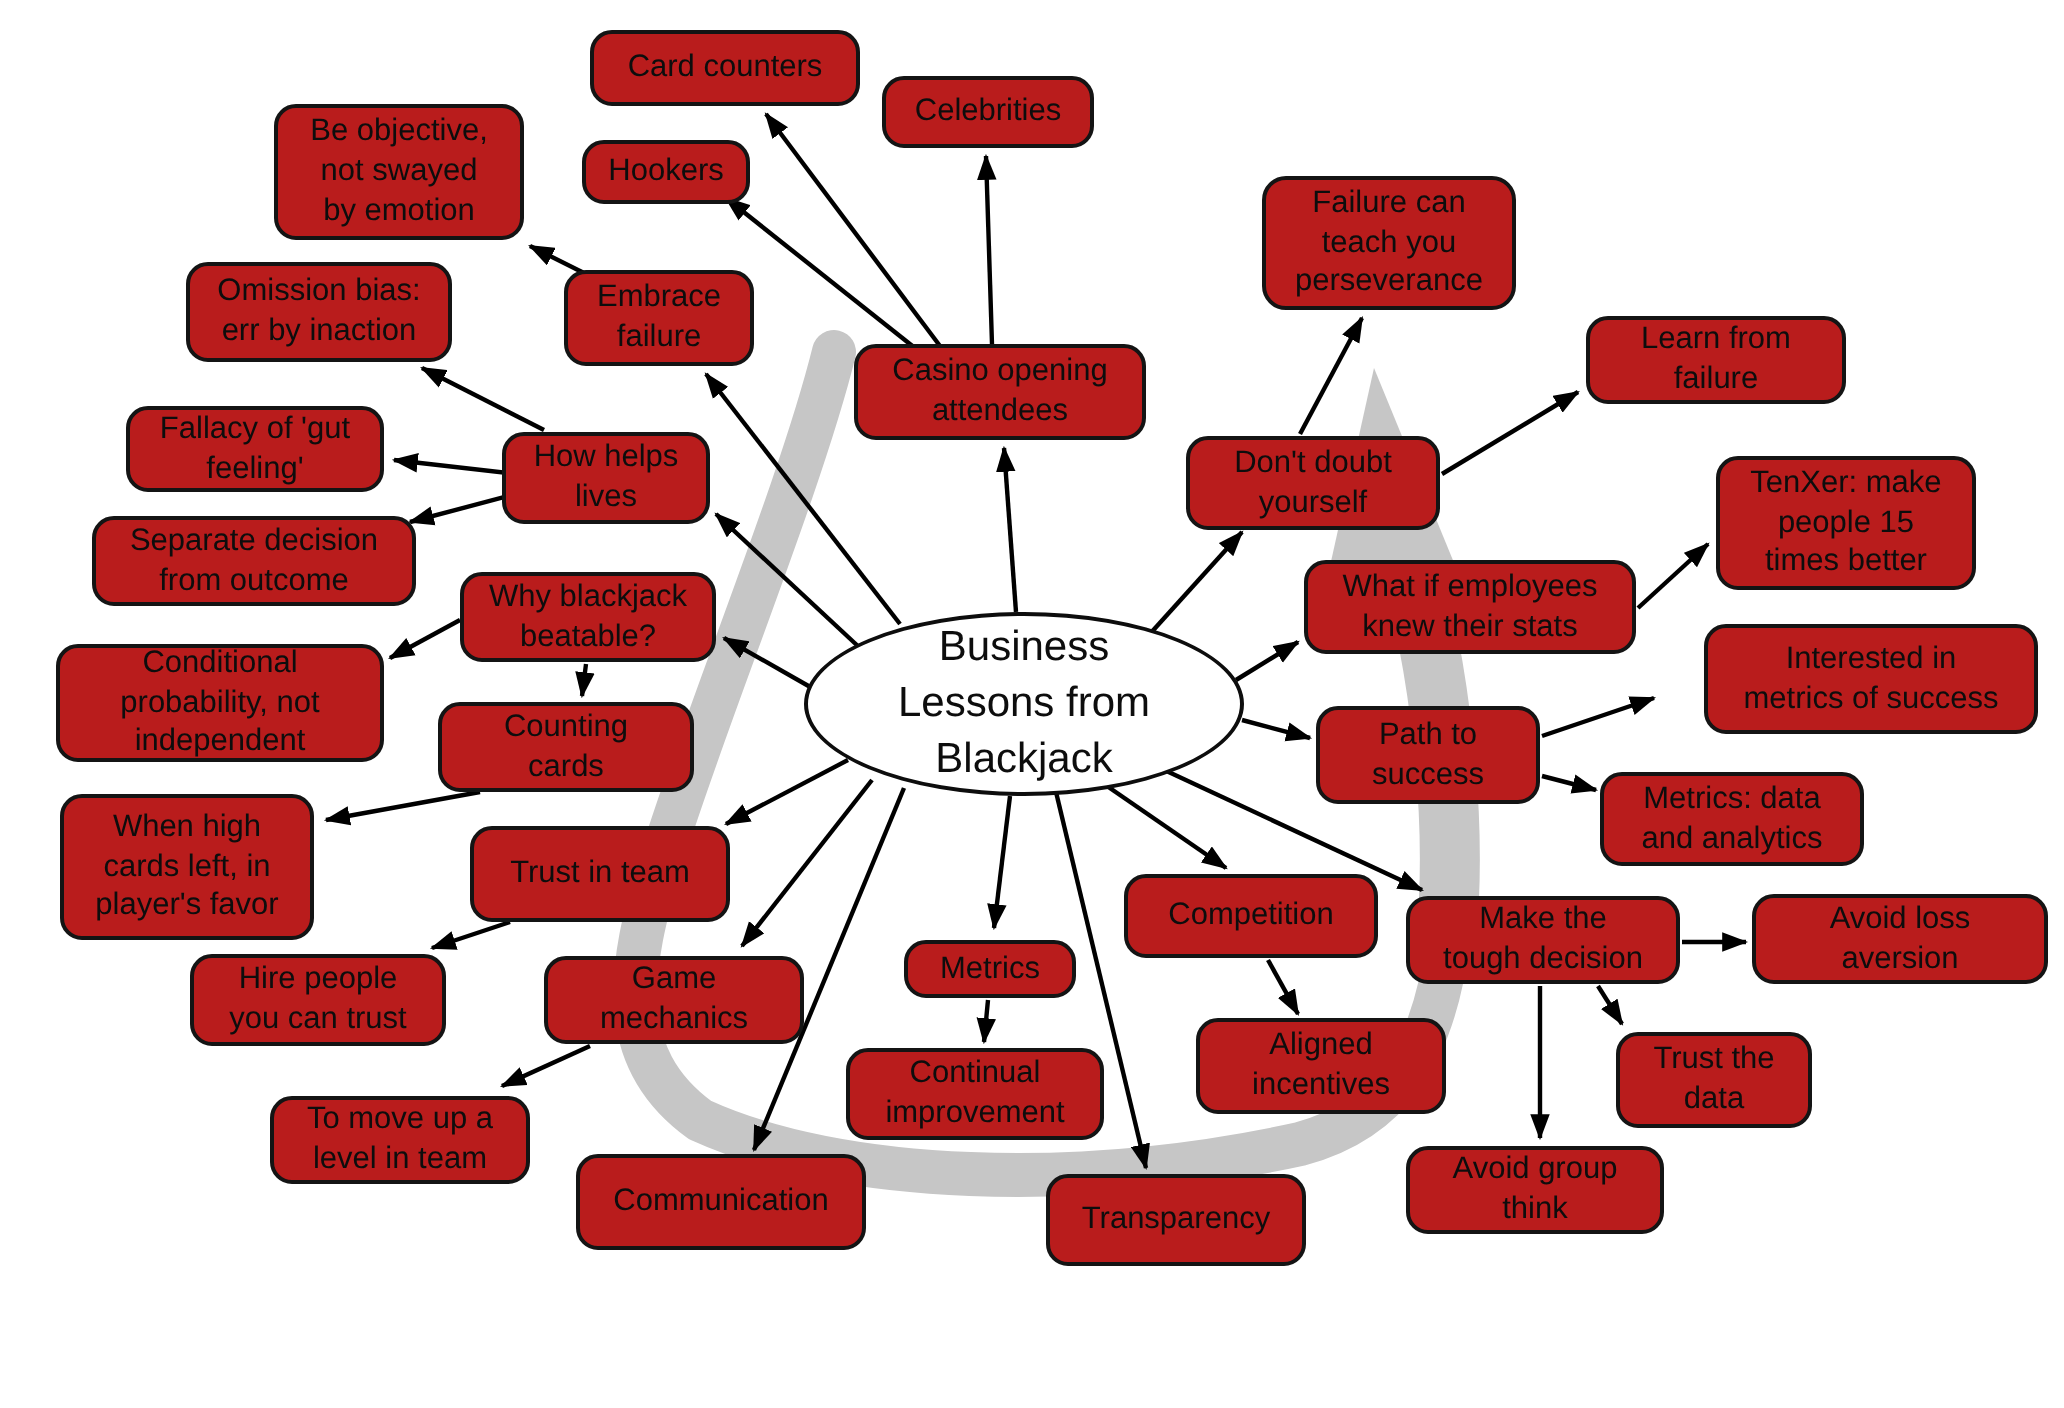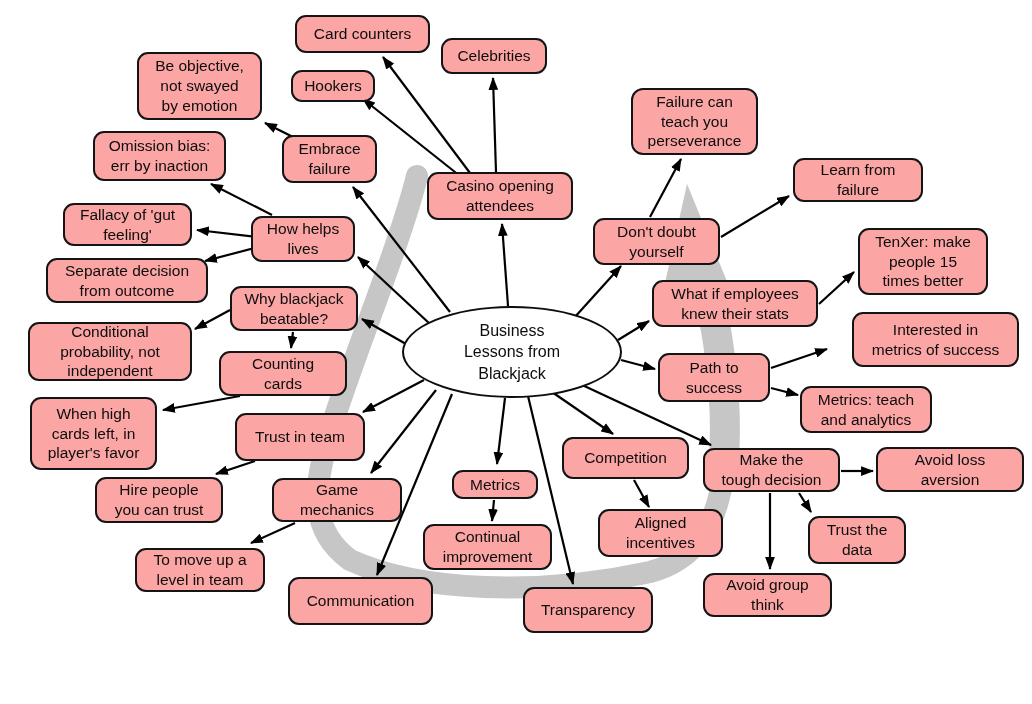--- a/index.html
+++ b/index.html
@@ -3,31 +3,31 @@
 <meta charset="utf-8">
 <style>
   html,body{margin:0;padding:0;background:#ffffff;}
   #canvas{
     position:relative;width:1032px;height:704px;background:#ffffff;
     font-family:"Liberation Sans",sans-serif;overflow:hidden;
   }
   #wires{position:absolute;left:0;top:0;width:1032px;height:704px;z-index:0;}
   .node{
     position:absolute;box-sizing:border-box;z-index:2;
-    background:#fca5a5;border:2.5px solid #141414;border-radius:11px;
+    background:#b91c1c;border:2.5px solid #141414;border-radius:11px;
     display:flex;align-items:center;justify-content:center;
     text-align:center;white-space:pre-line;
     font-size:15.5px;line-height:1.27;color:#0d0d0d;padding:2px 5px;
   }
   .center-ellipse{
     position:absolute;box-sizing:border-box;z-index:2;
     background:#ffffff;border:2px solid #0d0d0d;border-radius:50%;
     display:flex;align-items:center;justify-content:center;
     text-align:center;white-space:pre-line;
-    font-size:16px;line-height:1.32;color:#0d0d0d;
+    font-size:21px;line-height:1.32;color:#0d0d0d;
   }
   .edge-line{stroke:#000000;stroke-width:2.2;fill:none;}
 </style>
 </head>
 <body>
 
 <div id="canvas">
   <svg id="wires" viewBox="0 0 1032 704" xmlns="http://www.w3.org/2000/svg">
     <defs>
       <marker id="arrowhead" viewBox="0 0 12 9" refX="11" refY="4.5" markerWidth="13" markerHeight="10" markerUnits="userSpaceOnUse" orient="auto">
@@ -134,21 +134,21 @@
 failure</div>
       <div class="node" style="left: 652px; top: 280px; width: 166px; height: 47px;">What if employees
 knew their stats</div>
       <div class="node" style="left: 858px; top: 228px; width: 130px; height: 67px;">TenXer: make
 people 15
 times better</div>
       <div class="node" style="left: 658px; top: 353px; width: 112px; height: 49px;">Path to
 success</div>
       <div class="node" style="left: 852px; top: 312px; width: 167px; height: 55px;">Interested in
 metrics of success</div>
-      <div class="node" style="left: 800px; top: 386px; width: 132px; height: 47px;">Metrics: teach
+      <div class="node" style="left: 800px; top: 386px; width: 132px; height: 47px;">Metrics: data
 and analytics</div>
       <div class="node" style="left: 703px; top: 448px; width: 137px; height: 44px;">Make the
 tough decision</div>
       <div class="node" style="left: 876px; top: 447px; width: 148px; height: 45px;">Avoid loss
 aversion</div>
       <div class="node" style="left: 808px; top: 516px; width: 98px; height: 48px;">Trust the
 data</div>
       <div class="node" style="left: 703px; top: 573px; width: 129px; height: 44px;">Avoid group
 think</div>
     </div>

